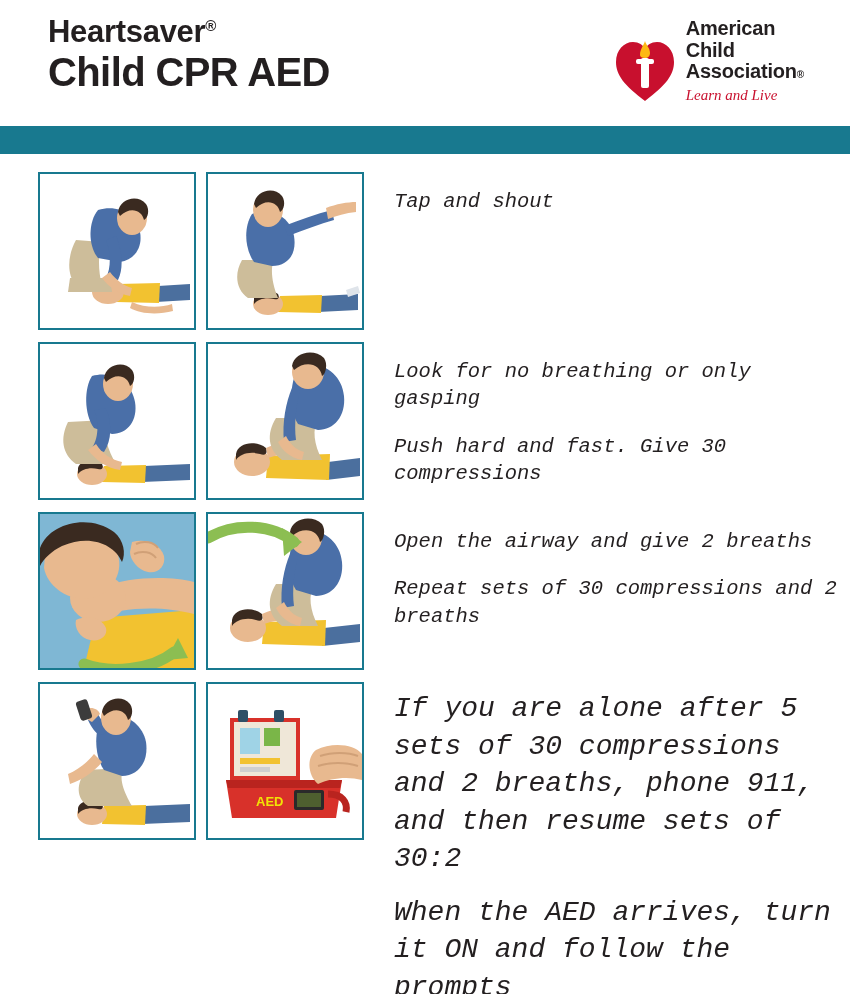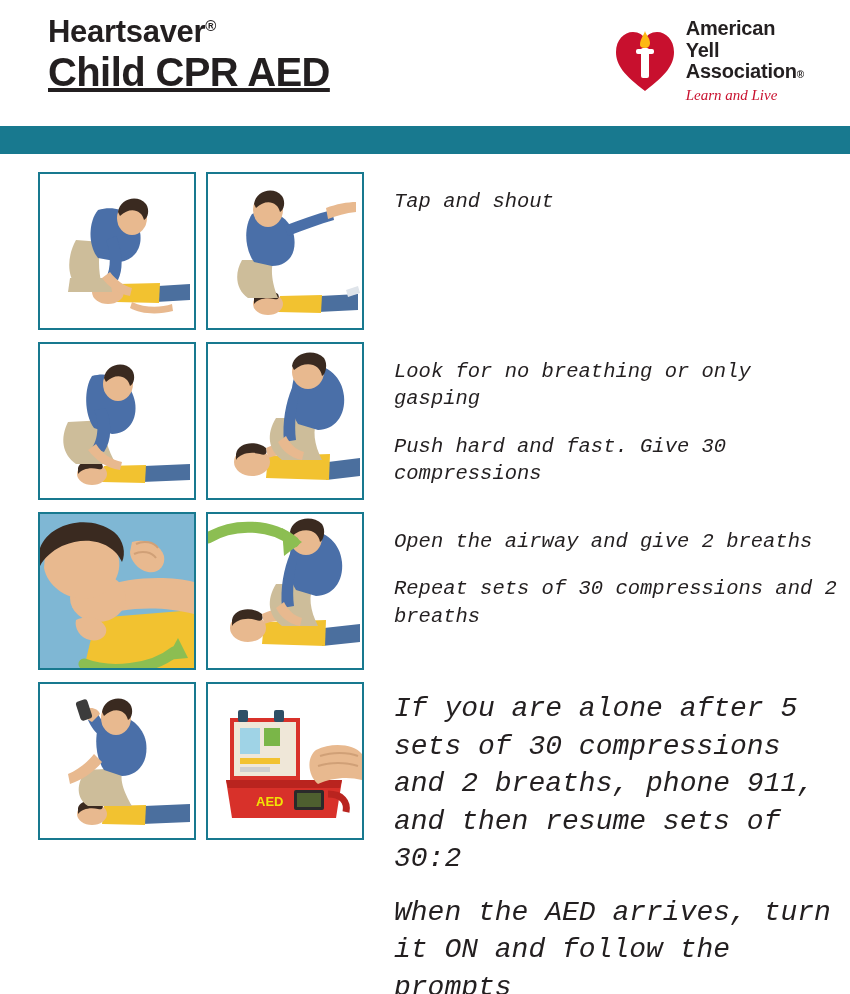--- a/index.html
+++ b/index.html
@@ -42,27 +42,26 @@
     position: relative;
     top: 2px;
   }
   .title-line2 {
     font-size: 40px;
     font-weight: bold;
     letter-spacing: -0.6px;
     line-height: 1.1;
     margin-top: 1px;
     color: #231f20;
-    text-decoration: underline;
   }
 
   
   .logo {
     display: flex;
-    align-items: center;
+    align-items: flex-end;
     gap: 10px;
     padding-top: 8px;
     padding-right: 22px;
   }
   .logo-mark {
     width: 62px;
     height: 66px;
     position: relative;
     flex: none;
   }
@@ -144,21 +143,21 @@
     <div class="logo-mark">
       <svg width="62" height="66" viewBox="0 0 62 66">
         <path d="M31 64 C10 48 2 38 2 25 C2 13 10 5 19 5 C25 5 29 8 31 12 C33 8 37 5 43 5 C52 5 60 13 60 25 C60 38 52 48 31 64 Z" fill="#c8102e"></path>
         <path d="M26 18 C26 12 30 8 31 4 C32 8 36 11 36 16 C36 19 34 21 31 21 C28 21 26 20 26 18 Z" fill="#fdb913"></path>
         <rect x="27" y="21" width="8" height="30" rx="2" fill="#ffffff"></rect>
         <rect x="22" y="22" width="18" height="5" rx="2" fill="#ffffff"></rect>
       </svg>
     </div>
     <div class="logo-text">
       <span class="ln">American</span>
-      <span class="ln">Yell</span>
+      <span class="ln">Child</span>
       <span class="ln"><span>Association</span><span class="reg-sm">®</span></span>
       <div class="logo-tag">Learn and Live</div>
     </div>
   </div>
 </div>
 
 <div class="teal-bar"></div>
 
 <div class="content">
 

